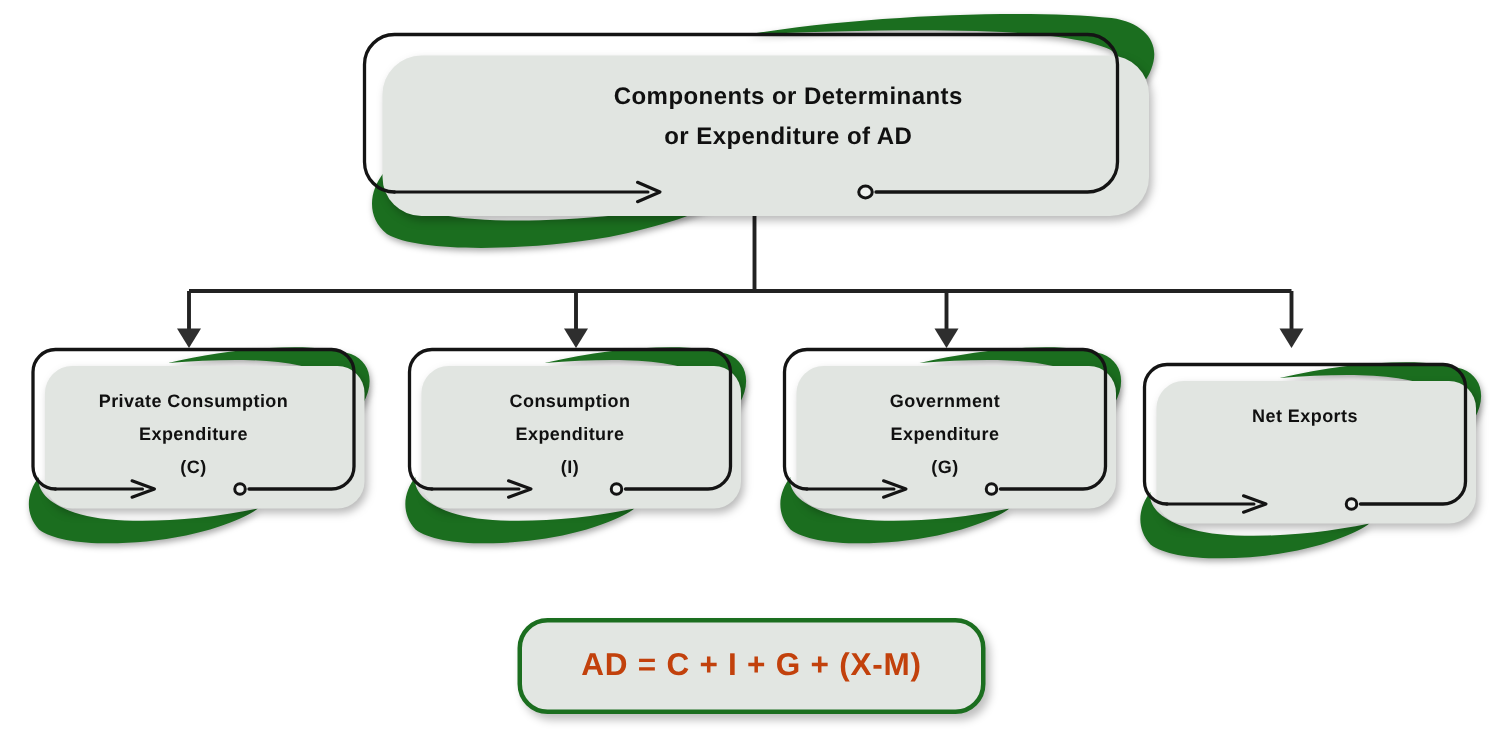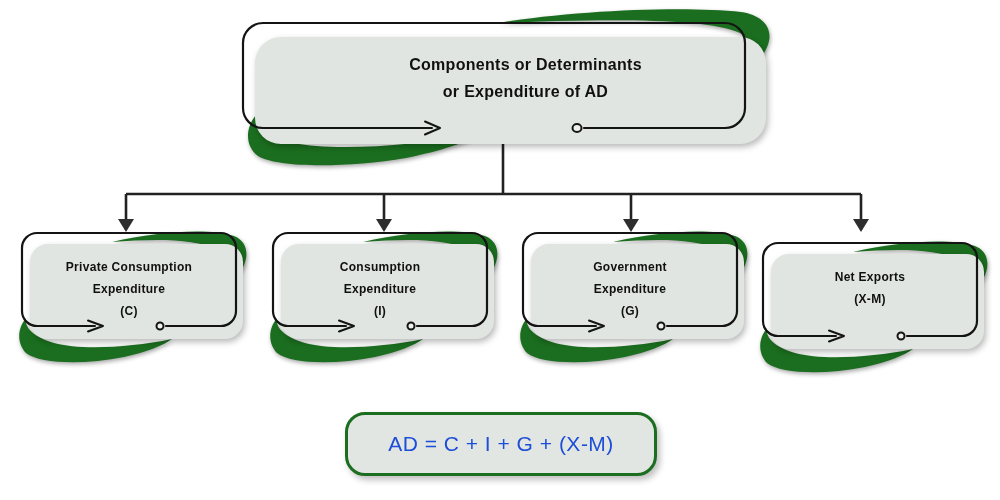--- a/index.html
+++ b/index.html
@@ -25,21 +25,21 @@
   .root-label{left:34px;top:46px;width:511px;font-size:16px;}
   .child-label{left:6px;top:30px;width:218px;font-size:12px;line-height:22px;}
   .label span{display:block;}
   .formula-node{
     position:absolute;left:345px;top:412px;width:312px;height:64px;
     background:#e2e6e2;border:3px solid #1b6e1f;border-radius:20px;
     box-shadow:3px 4px 6px rgba(0,0,0,0.25);
     display:flex;align-items:center;justify-content:center;
     z-index:2;box-sizing:border-box;
   }
-  .formula-text{font-size:21px;font-weight:400;color:#1d4ed8;letter-spacing:0.5px;}
+  .formula-text{font-size:21px;font-weight:700;color:#c2410c;letter-spacing:0.5px;}
   .conn{stroke:#222222;stroke-width:2.6;fill:none;}
   .conn-arrowhead{fill:#2e2e2e;stroke:none;}
 </style>
 </head>
 <body>
 
 <div class="stage">
 
   <svg width="0" height="0" style="position:absolute" aria-hidden="true">
     <defs>
@@ -119,21 +119,20 @@
       <span>(G)</span>
     </div>
   </div>
 
   <div class="node" style="left:755px;top:236px;width:240px;height:138px">
     <svg class="node-art" width="240" height="138" viewBox="0 0 240 138">
       <use href="#box-child"></use>
     </svg>
     <div class="label child-label">
       <span>Net Exports</span>
-      <span>(X-M)</span>
     </div>
   </div>
 
   <div class="formula-node">
     <span class="formula-text">AD = C + I + G + (X-M)</span>
   </div>
 
 </div>
 
 </body></html>

